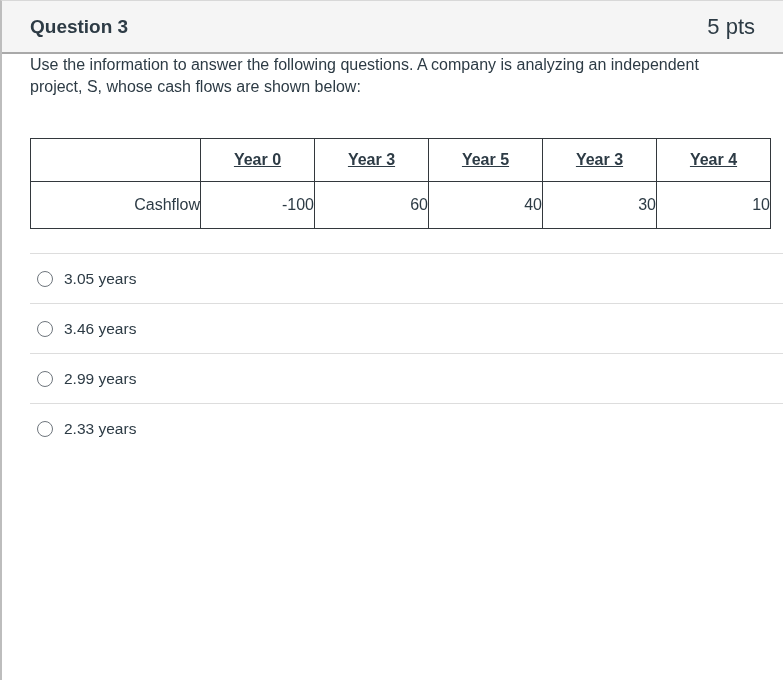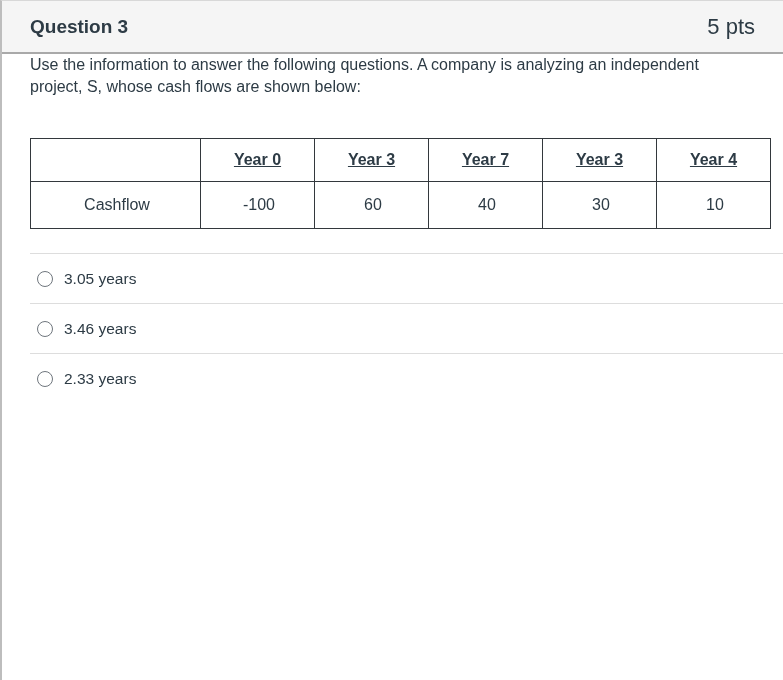--- a/index.html
+++ b/index.html
@@ -55,21 +55,21 @@
     text-align: center;
     height: 43px;
     width: 114px;
     padding: 12px;
     text-decoration: underline;
   }
   table.cashflow th.rowhead-col { width: 170px; }
   table.cashflow td {
     height: 47px;
     font-weight: 400;
-    text-align: center;
+    text-align: right;
     padding: 0 0 0 3px;
   }
 
   .options { margin: 24px 0 0 28px; }
   .option {
     display: flex;
     align-items: center;
     height: 50px;
     border-top: 1px solid #dddddd;
     cursor: pointer;
@@ -101,21 +101,21 @@
   <div class="q-body">
 
     <p class="q-text p1">Use the information to answer the following questions. A company is analyzing an independent project, S, whose cash flows are shown below:</p>
 
     <table class="cashflow">
       <thead>
         <tr>
           <th class="rowhead-col"></th>
           <th>Year 0</th>
           <th>Year 3</th>
-          <th>Year 7</th>
+          <th>Year 5</th>
           <th>Year 3</th>
           <th>Year 4</th>
         </tr>
       </thead>
       <tbody>
         <tr>
           <td>Cashflow</td>
           <td>-100</td>
           <td>60</td>
           <td>40</td>
@@ -131,20 +131,24 @@
       <div class="option">
         <span class="radio"></span>
         <span class="option-label">3.05 years</span>
       </div>
 
       <div class="option">
         <span class="radio"></span>
         <span class="option-label">3.46 years</span>
       </div>
 
+      <div class="option">
+        <span class="radio"></span>
+        <span class="option-label">2.99 years</span>
+      </div>
 
       <div class="option">
         <span class="radio"></span>
         <span class="option-label">2.33 years</span>
       </div>
 
 
     </div>
 
   </div>

